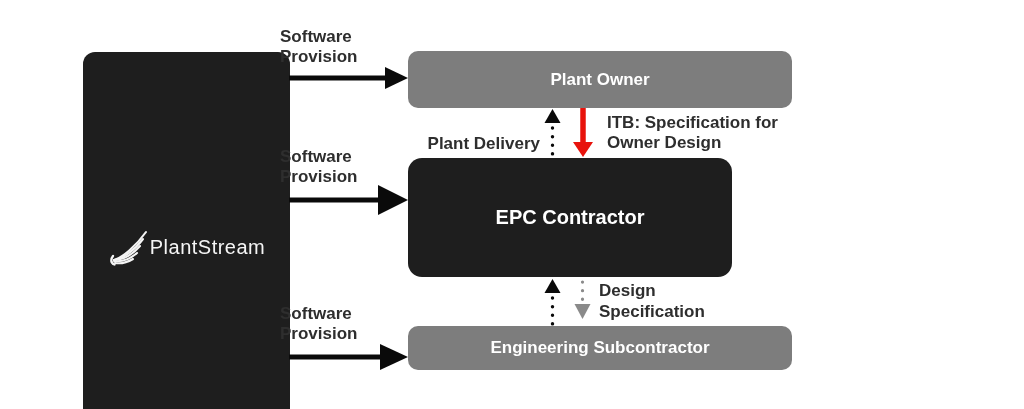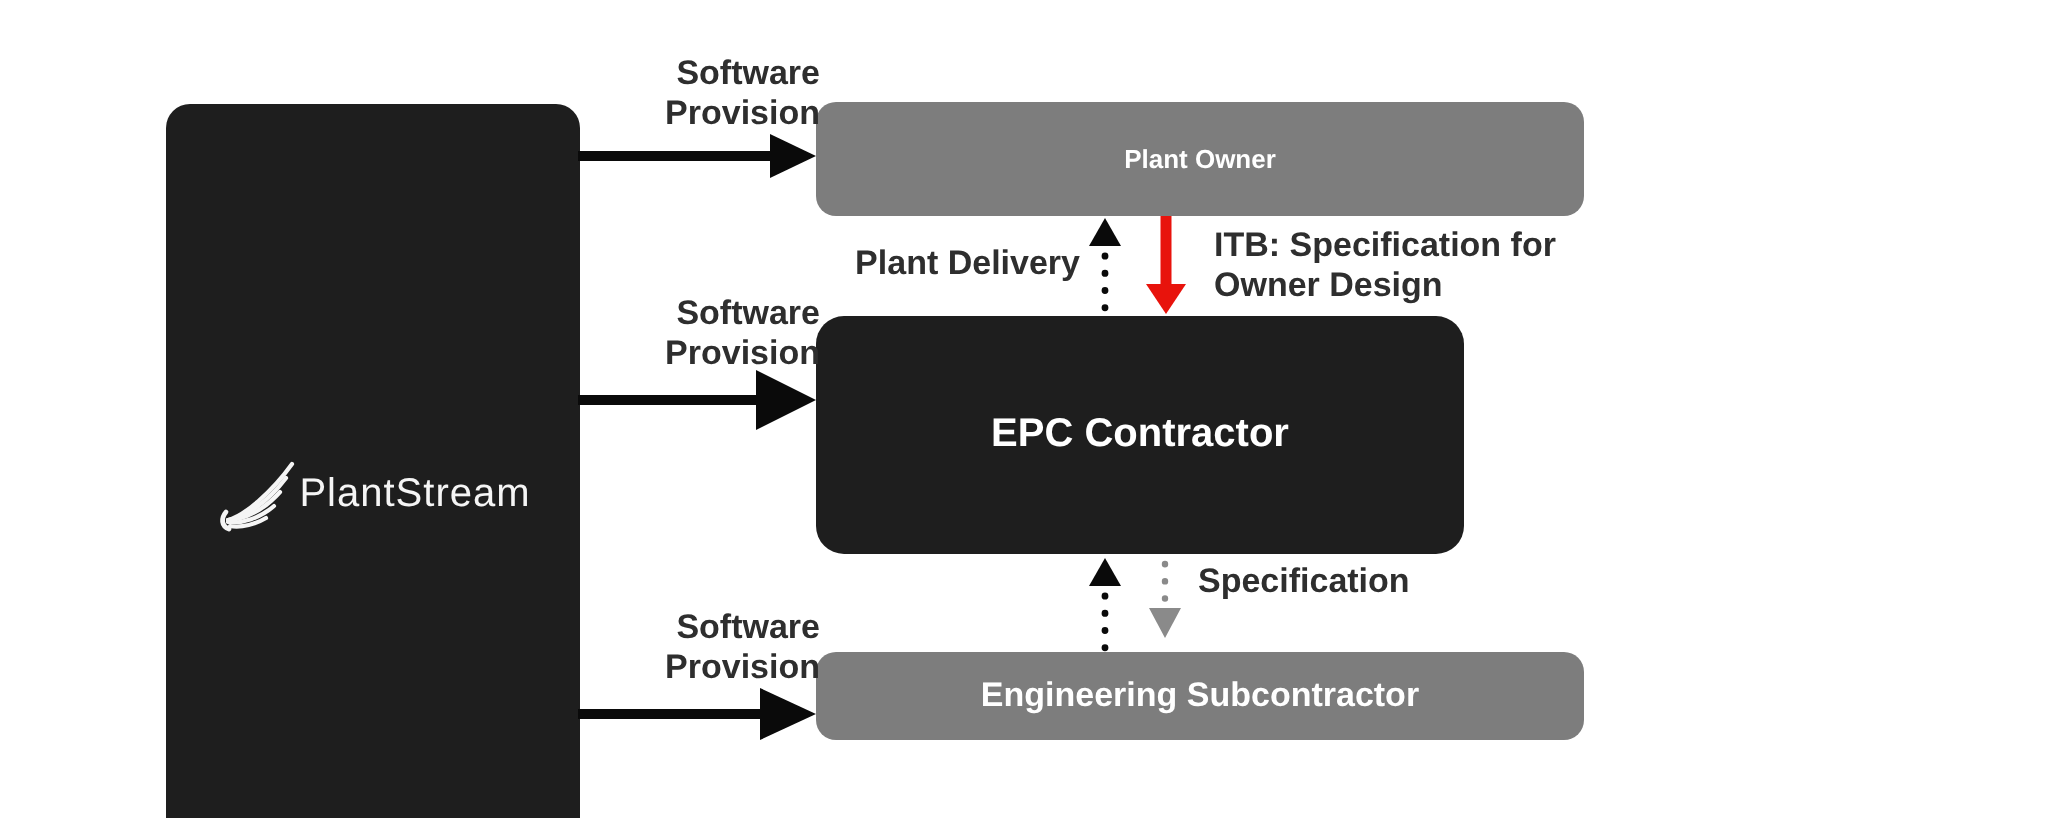--- a/index.html
+++ b/index.html
@@ -20,42 +20,42 @@
     font-weight: bold;
     box-sizing: border-box;
   }
   .node.gray { background: var(--gray-box, #7d7d7d); border-radius: 10px; }
   .node.dark { background: var(--dark-box, #1e1e1e); }
 
   .node-plantstream {
     left: 83px; top: 52px; width: 207px; height: 391px;
     border-radius: 12px;
   }
-  .node-plant-owner   { left: 408px; top: 51px;  width: 384px; height: 57px;  font-size: 13px; }
+  .node-plant-owner   { left: 408px; top: 51px;  width: 384px; height: 57px;  font-size: 17px; }
   .node-epc           { left: 408px; top: 158px; width: 324px; height: 119px; border-radius: 14px; font-size: 20px; }
   .node-eng-sub       { left: 408px; top: 326px; width: 384px; height: 44px;  font-size: 17px; }
 
   .plantstream-label {
     color: #f5f5f5;
     font-size: 20px;
     font-weight: 500;
     letter-spacing: 0.5px;
   }
   .logo-icon { display: block; }
 
   .edge-label {
     position: absolute;
     font-weight: bold;
     color: var(--label-text, #2e2e2e);
     font-size: 17px;
     line-height: 20px;
     white-space: nowrap;
   }
-  .edge-label.center { text-align: right; }
-  .edge-label.right  { text-align: right; }
+  .edge-label.center { text-align: left; }
+  .edge-label.right  { text-align: right; margin-top: 12px; }
 
   .arrow { position: absolute; display: block; }
 
   .stroke-black { stroke: var(--arrow-black, #0a0a0a); }
   .fill-black   { fill:   var(--arrow-black, #0a0a0a); }
   .stroke-red   { stroke: var(--arrow-red, #e8130c); }
   .fill-red     { fill:   var(--arrow-red, #e8130c); }
   .stroke-gray  { stroke: var(--arrow-gray, #8a8a8a); }
   .fill-gray    { fill:   var(--arrow-gray, #8a8a8a); }
   .stroke-white { stroke: #f5f5f5; }
@@ -141,16 +141,17 @@
   <svg class="arrow" style="left:544px; top:279px;" width="17" height="48">
     <polygon class="fill-black" points="8.5,0 0.5,14 16.5,14"></polygon>
     <line class="stroke-black dotted" x1="8.5" y1="19" x2="8.5" y2="47" stroke-width="3.4"></line>
   </svg>
 
   <svg class="arrow" style="left:574px; top:280px;" width="17" height="40">
     <line class="stroke-gray dotted" x1="8.5" y1="2" x2="8.5" y2="22" stroke-width="3.2"></line>
     <polygon class="fill-gray" points="0.5,24 16.5,24 8.5,39"></polygon>
   </svg>
   <div class="edge-label" style="left:599px; top:280px; line-height:21px;">
+    <div>Design</div>
     <div>Specification</div>
   </div>
 
 </div>
 
 </body></html>

